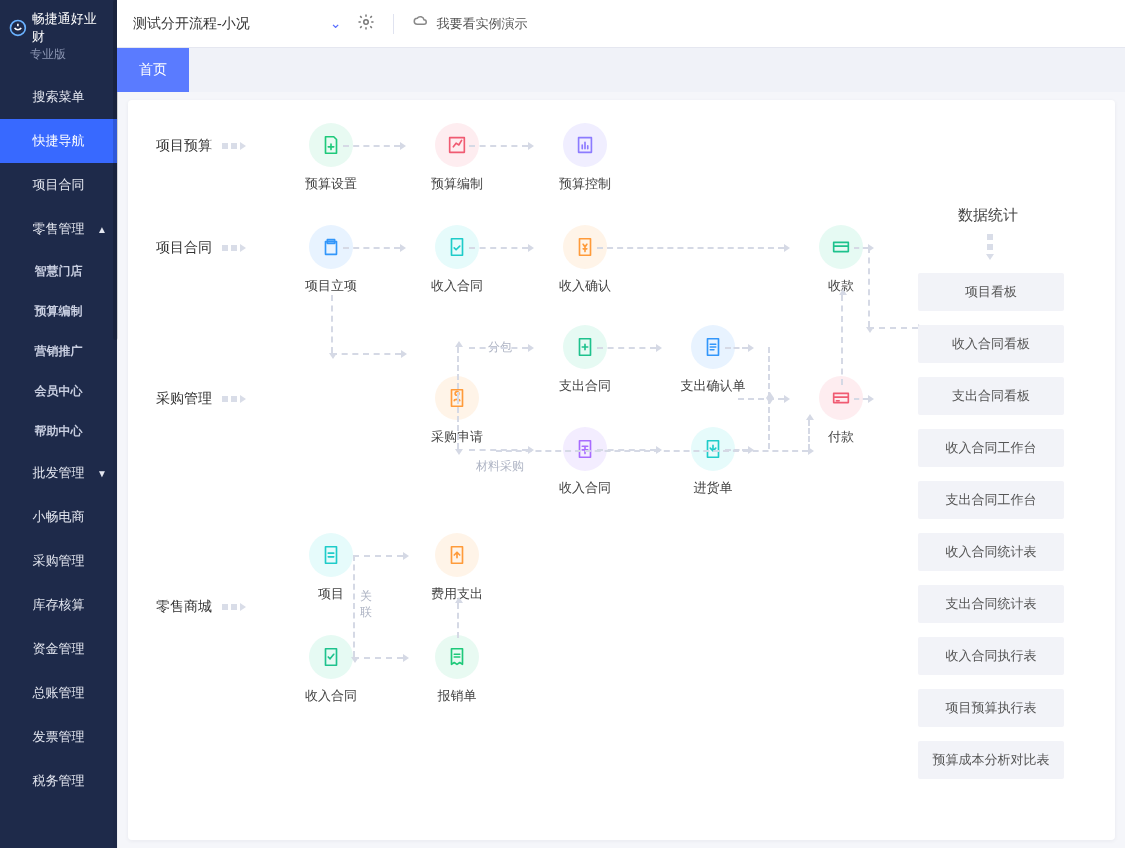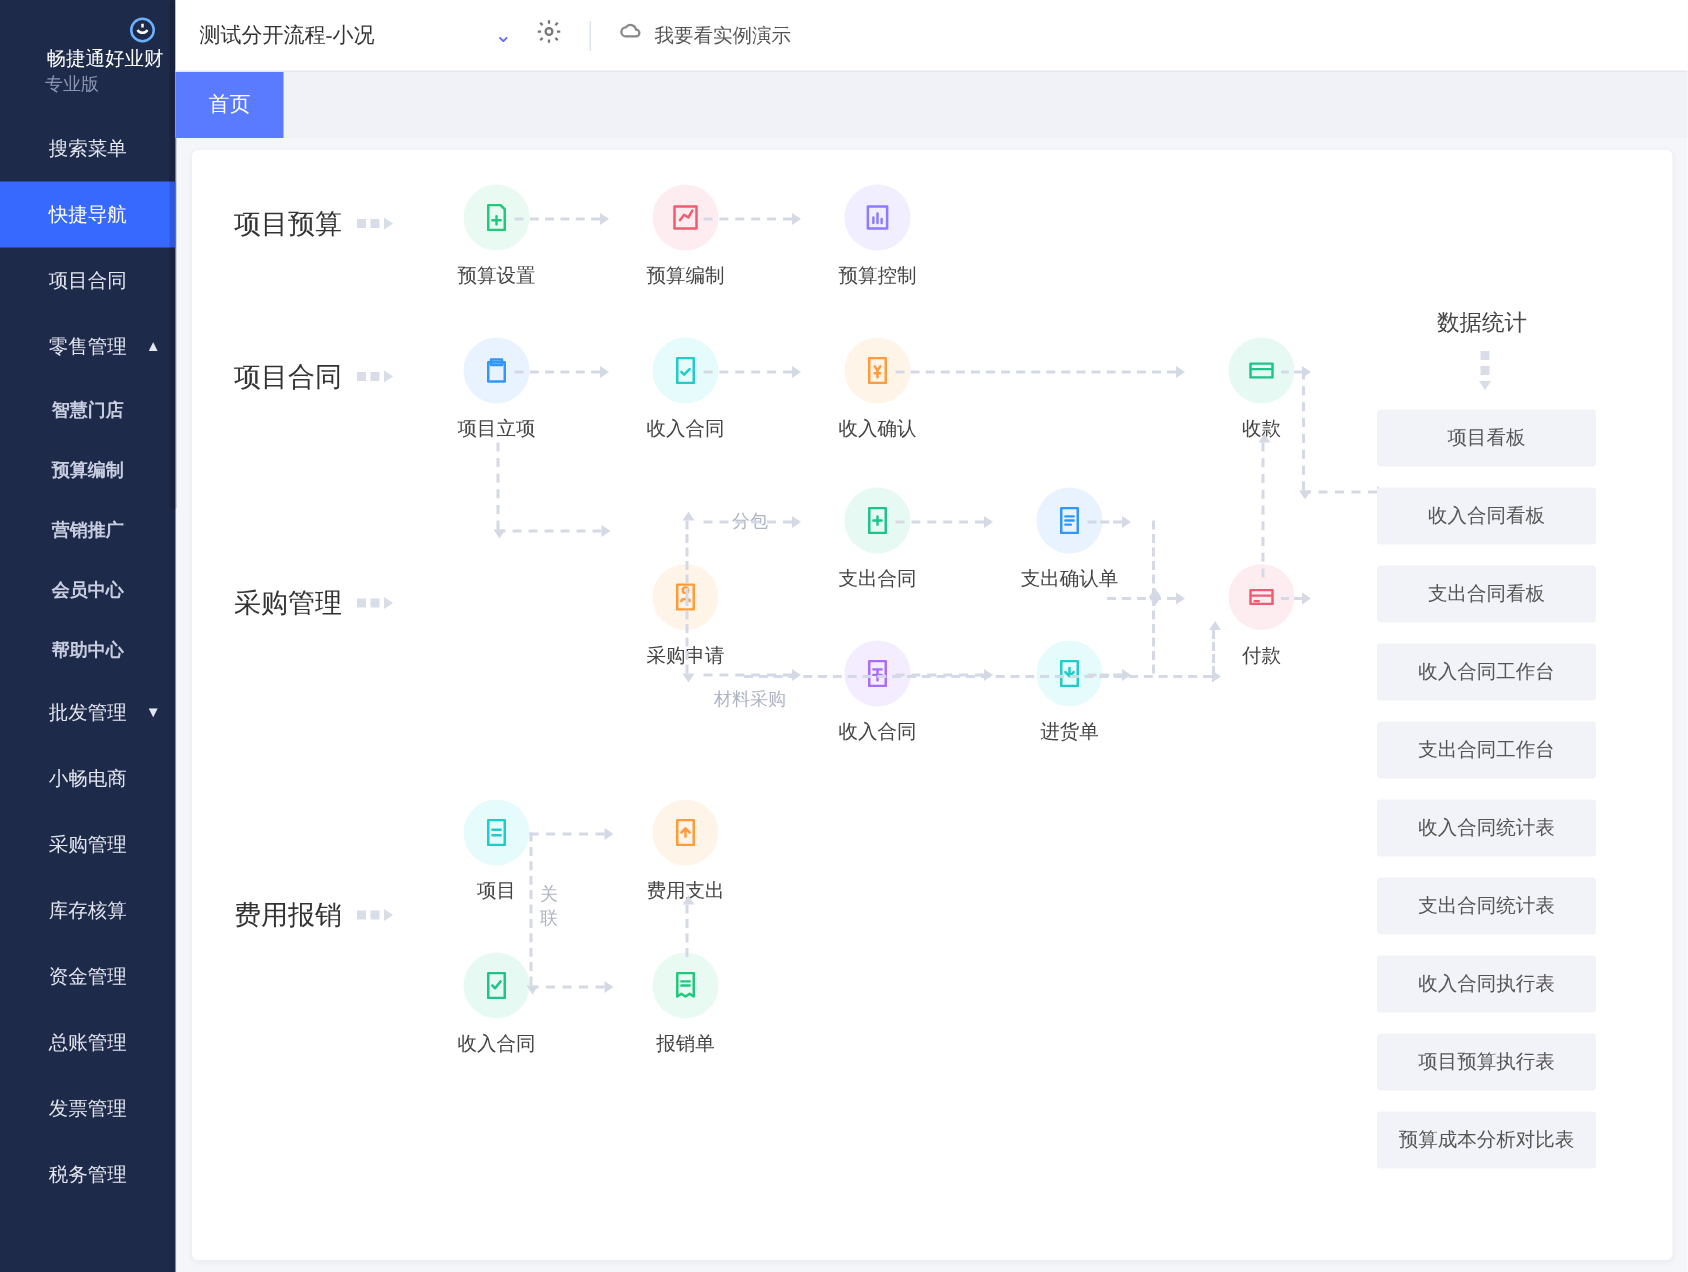--- a/index.html
+++ b/index.html
@@ -1,20 +1,20 @@
 <!DOCTYPE html>
 <html><head>
 <meta charset="utf-8">
 <style>
 * { margin: 0; padding: 0; box-sizing: border-box; }
 body { font-family: "Microsoft YaHei", "PingFang SC", sans-serif; width: 1125px; height: 848px; overflow: hidden; background: #f5f6fa; }
 
 
 .sidebar { position: absolute; left: 0; top: 0; width: 117px; height: 848px; background: #1e2a4a; color: #e4e7f0; overflow: hidden; }
-.logo { display: flex; align-items: flex-end; padding: 10px 8px 4px; font-size: 13px; color: #fff; flex-direction: column; }
+.logo { display: flex; align-items: center; padding: 10px 8px 4px; font-size: 13px; color: #fff; }
 .logo-icon { width: 20px; height: 20px; margin-right: 4px; display: flex; align-items: center; justify-content: center; }
 .edition { padding: 0 8px 12px 30px; font-size: 12px; color: #8b95b2; margin-top: -4px; }
 .menu { list-style: none; }
 .menu li { padding: 0 8px; height: 44px; display: flex; align-items: center; justify-content: center; font-size: 13px; cursor: pointer; position: relative; }
 .menu li.active { background: #3869ff; color: #fff; }
 .menu li .arrow { position: absolute; right: 10px; font-size: 10px; }
 .submenu li { height: 40px; font-size: 12px; color: #c8cee0; font-weight: bold; }
 
 
 .topbar { position: absolute; left: 117px; top: 0; right: 0; height: 48px; background: #fff; display: flex; align-items: center; padding: 0 16px; border-bottom: 1px solid #e5e7f0; }
@@ -24,21 +24,21 @@
 .divider-v { width: 1px; height: 20px; background: #e0e3f0; margin: 0 18px; }
 .demo { display: flex; align-items: center; color: #555; font-size: 13px; cursor: pointer; }
 .demo-icon { margin-right: 6px; color: #888; }
 
 
 .tabsbar { position: absolute; left: 117px; top: 48px; right: 0; height: 44px; background: #f0f2f8; display: flex; align-items: flex-end; padding: 0; }
 .tab { height: 44px; padding: 0 22px; display: flex; align-items: center; font-size: 14px; color: #fff; background: #5a7bff; cursor: pointer; }
 
 
 .canvas { position: absolute; left: 128px; top: 100px; right: 10px; bottom: 8px; background: #fff; border-radius: 4px; box-shadow: 0 1px 4px rgba(30,42,74,.06); }
-.row-label { position: absolute; font-size: 18px; color: #333; display: flex; align-items: center; }
+.row-label { position: absolute; font-size: 14px; color: #333; display: flex; align-items: center; }
 .row-label .dots { display: flex; gap: 3px; margin-left: 10px; }
 .row-label .dots span { width: 6px; height: 6px; background: #d9dde8; }
 .row-label .dots span.tri { width: 0; height: 0; background: none; border-left: 6px solid #d9dde8; border-top: 4px solid transparent; border-bottom: 4px solid transparent; margin-top: -1px; }
 
 .node { position: absolute; width: 86px; text-align: center; cursor: pointer; }
 .node .circle { width: 44px; height: 44px; margin: 0 auto 8px; border-radius: 50%; display: flex; align-items: center; justify-content: center; font-size: 20px; }
 .node .circle svg { width: 22px; height: 22px; }
 .node .lbl { font-size: 13px; color: #444; }
 
 .c-green { background: #e8faf2; } .c-green svg { stroke: #1ec97a; }
@@ -268,21 +268,21 @@
       <div class="circle c-cyan">
         <svg viewBox="0 0 24 24" fill="none" stroke-width="1.8" stroke-linecap="round" stroke-linejoin="round">
           <path d="M6 3h12v18H6zM12 8v6M9 11l3 3 3-3"></path>
         </svg>
       </div>
       <div class="lbl">进货单</div>
     </div>
     <div class="small-tag" style="left: 360px; top: 239px;">分包</div>
     <div class="small-tag" style="left: 348px; top: 358px;">材料采购</div>
     <div class="row-label" style="left: 28px; top: 498px;">
-      <span>费用报销</span>
+      <span>零售商城</span>
       <span class="dots">
         <span></span>
         <span></span>
         <span class="tri"></span>
       </span>
     </div>
     <div class="node" style="left: 160px; top: 433px;">
       <div class="circle c-cyan">
         <svg viewBox="0 0 24 24" fill="none" stroke-width="1.8" stroke-linecap="round" stroke-linejoin="round">
           <path d="M6 3h12v18H6zM9 10h6M9 14h6"></path>

